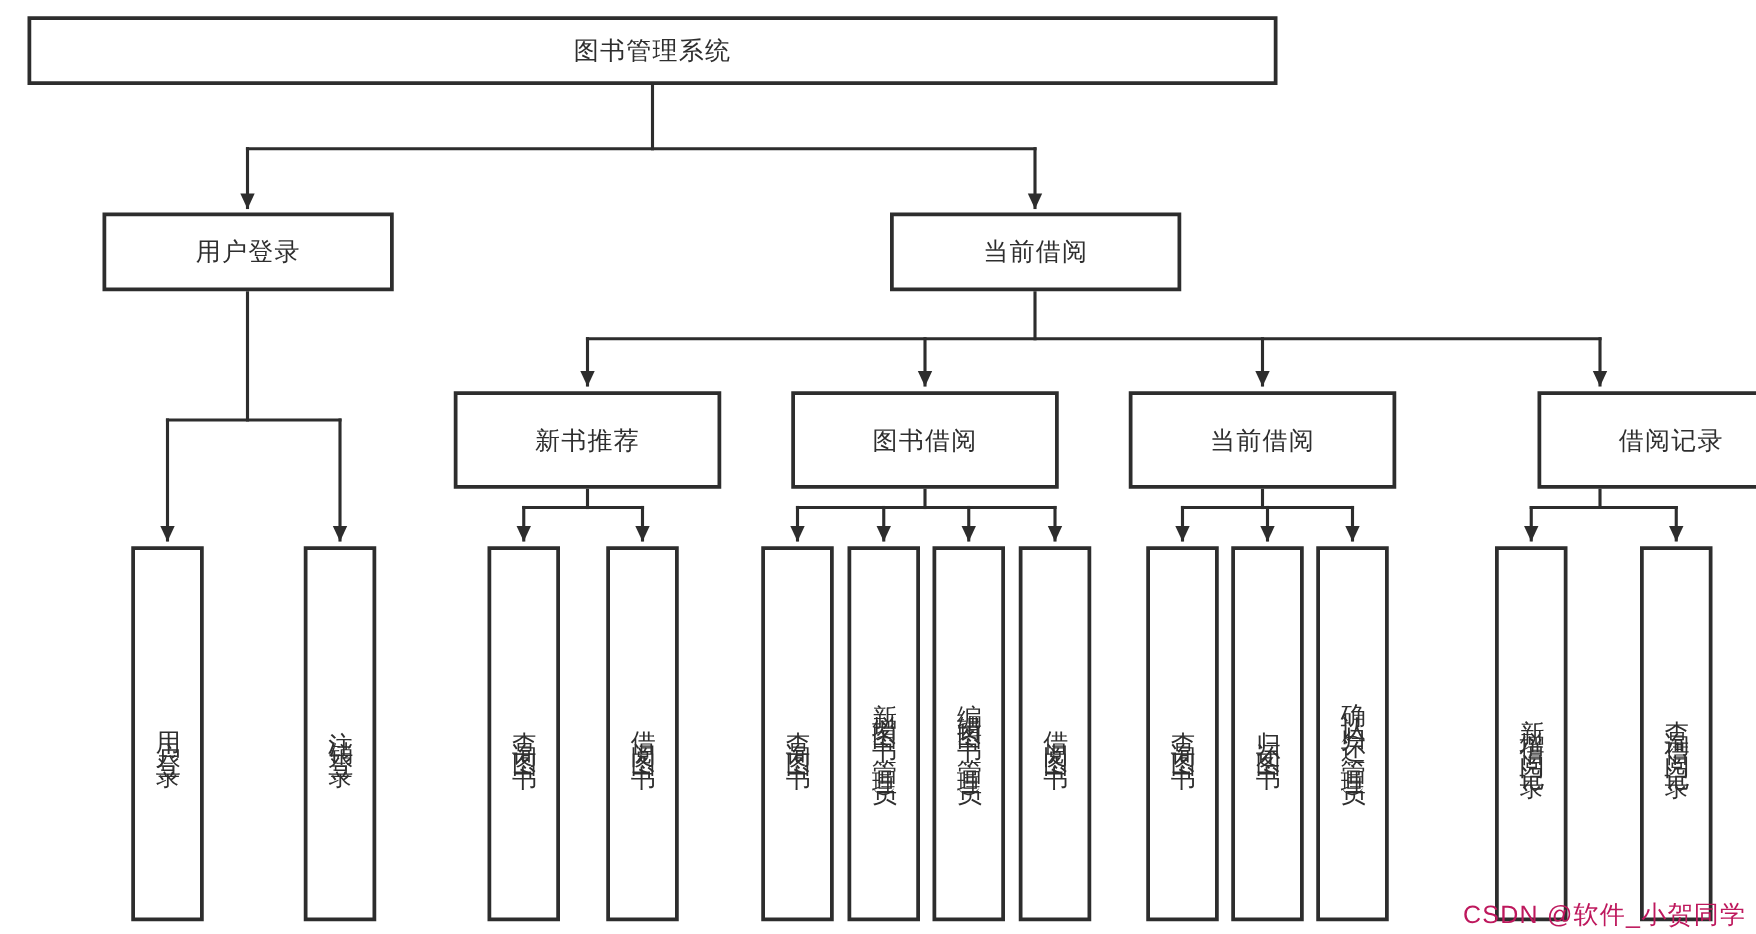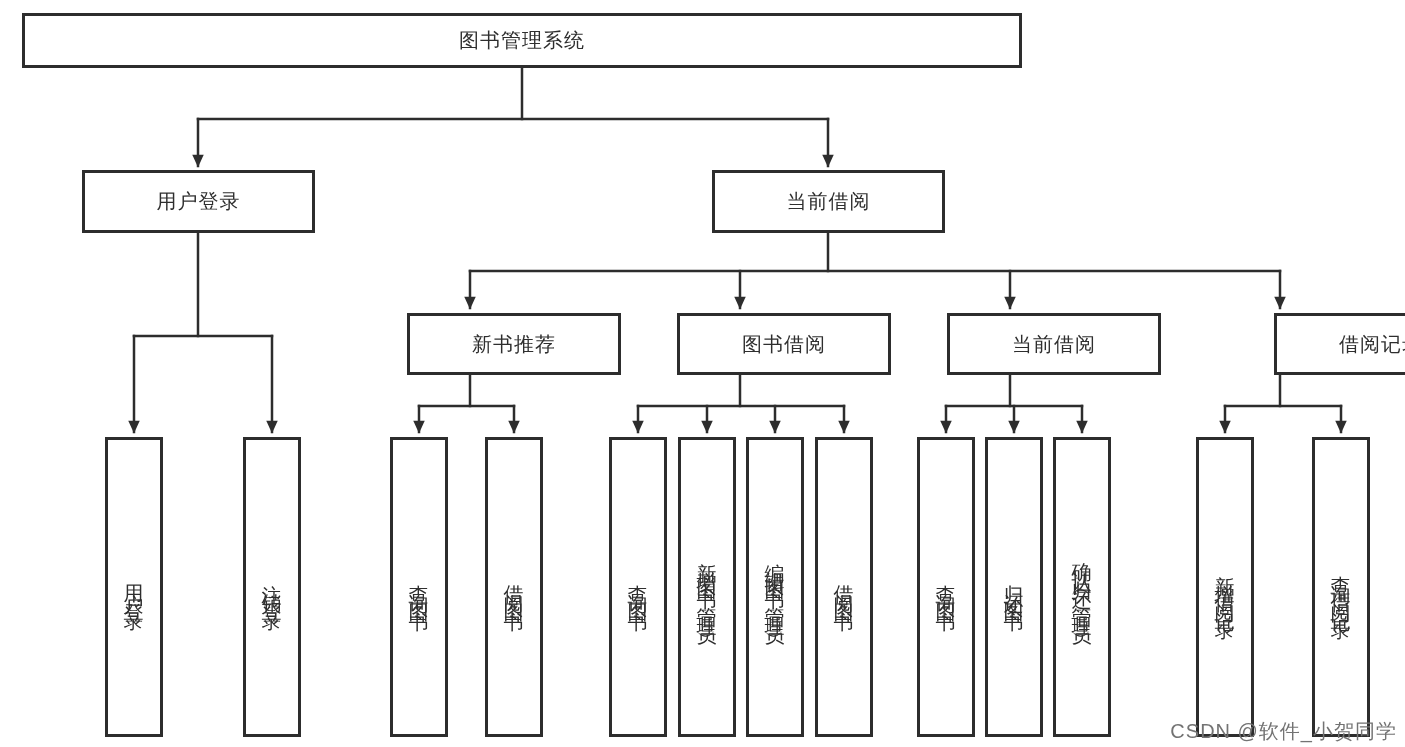--- a/index.html
+++ b/index.html
@@ -20,21 +20,21 @@
     display: flex;
     align-items: center;
     justify-content: center;
     color: #2e2e2e;
     font-size: 20px;
     letter-spacing: 1px;
     white-space: nowrap;
   }
   .root { left: 22px; top: 13px; width: 1000px; height: 55px; font-family: Liberation Mono, monospace; }
   .l2   { top: 170px; width: 233px; height: 63px; }
-  .l3   { top: 313px; width: 214px; height: 62px; margin-left: 44px; }
+  .l3   { top: 313px; width: 214px; height: 78px; }
   .leaf {
     position: absolute;
     top: 437px;
     width: 58px;
     height: 300px;
     background: #ffffff;
     border: 3px solid #2d2d2d;
     display: flex;
     align-items: center;
     justify-content: center;
@@ -46,21 +46,21 @@
     letter-spacing: 9px;
     line-height: 1;
     color: #2e2e2e;
     white-space: nowrap;
   }
   .watermark {
     position: absolute;
     right: 8px;
     bottom: 2px;
     font-size: 20px;
-    color: #737373;
+    color: #be185d;
     letter-spacing: 1px;
     white-space: nowrap;
   }
 </style>
 </head>
 <body>
 
 <div class="stage">
 
   <svg class="svg-layer" width="1405" height="747" viewBox="0 0 1405 747">

